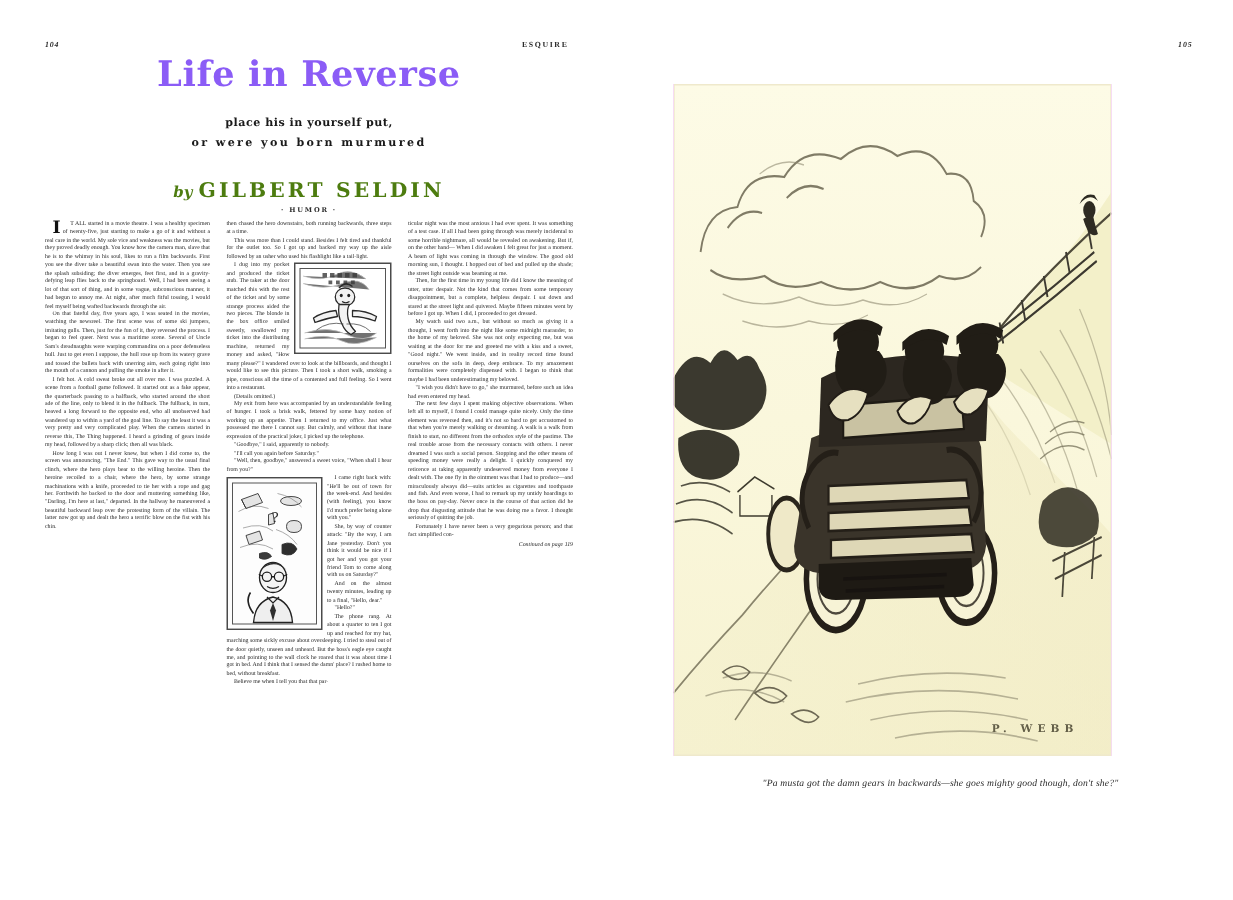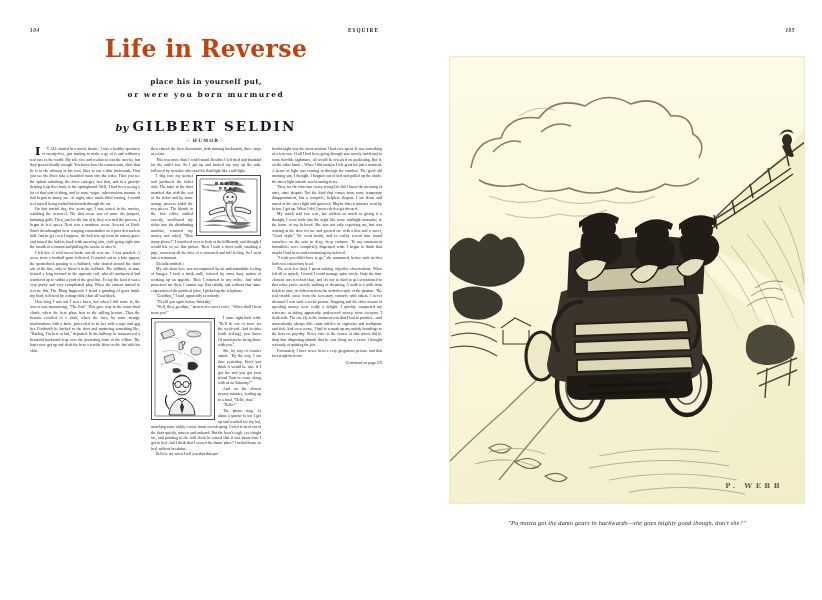--- a/index.html
+++ b/index.html
@@ -48,40 +48,40 @@
     position: absolute;
     left: 30px; top: 38px;
     width: 352px;
     text-align: center;
   }
   .headline {
     font-family: "DejaVu Serif", serif;
     font-weight: bold;
     font-size: 23.5px;
     letter-spacing: 0.4px;
-    color: #c2410c;
+    color: #8b5cf6;
     line-height: 1;
     margin: 0;
     white-space: nowrap;
   }
   .deck {
     margin-top: 13px;
     font-family: "DejaVu Serif", serif;
     font-weight: bold;
     font-size: 7.4px;
     line-height: 13.2px;
     letter-spacing: 0.35px;
     color: #1a1a1a;
   }
   .deck div:nth-child(2) { letter-spacing: 1.6px; }
   .byline {
     margin-top: 15px;
     font-family: "DejaVu Serif", serif;
     font-weight: bold;
-    color: #0f172a;
+    color: #4d7c0f;
     white-space: nowrap;
   }
   .byline .by {
     font-style: italic;
     font-size: 10px;
     letter-spacing: 0px;
     margin-right: 4px;
   }
   .byline .nm {
     font-size: 13.5px;
@@ -152,21 +152,21 @@
     width: 62px; height: 100px;
     float: left;
     margin: 2px 3px 2px 0;
   }
   .spot svg { display: block; width: 100%; height: 100%; }
 
   
   .plate {
     position: absolute;
     left: 38px; top: 56px;
-    width: 356px; height: 448px;
+    width: 292px; height: 448px;
     background: #f0abfc;
     overflow: hidden;
   }
   .plate svg { display: block; width: 100%; height: 100%; }
   .signature {
     position: absolute;
     right: 22px; bottom: 14px;
     font-family: "DejaVu Serif", serif;
     font-size: 7px;
     font-weight: bold;

